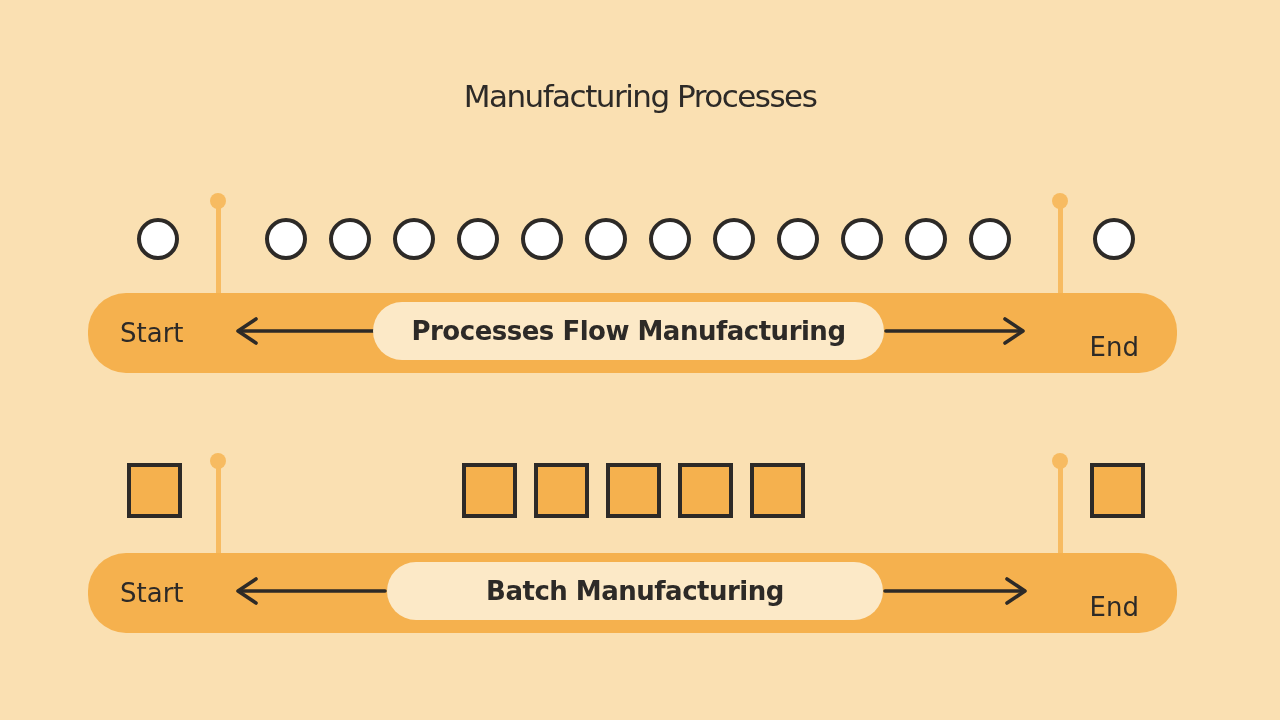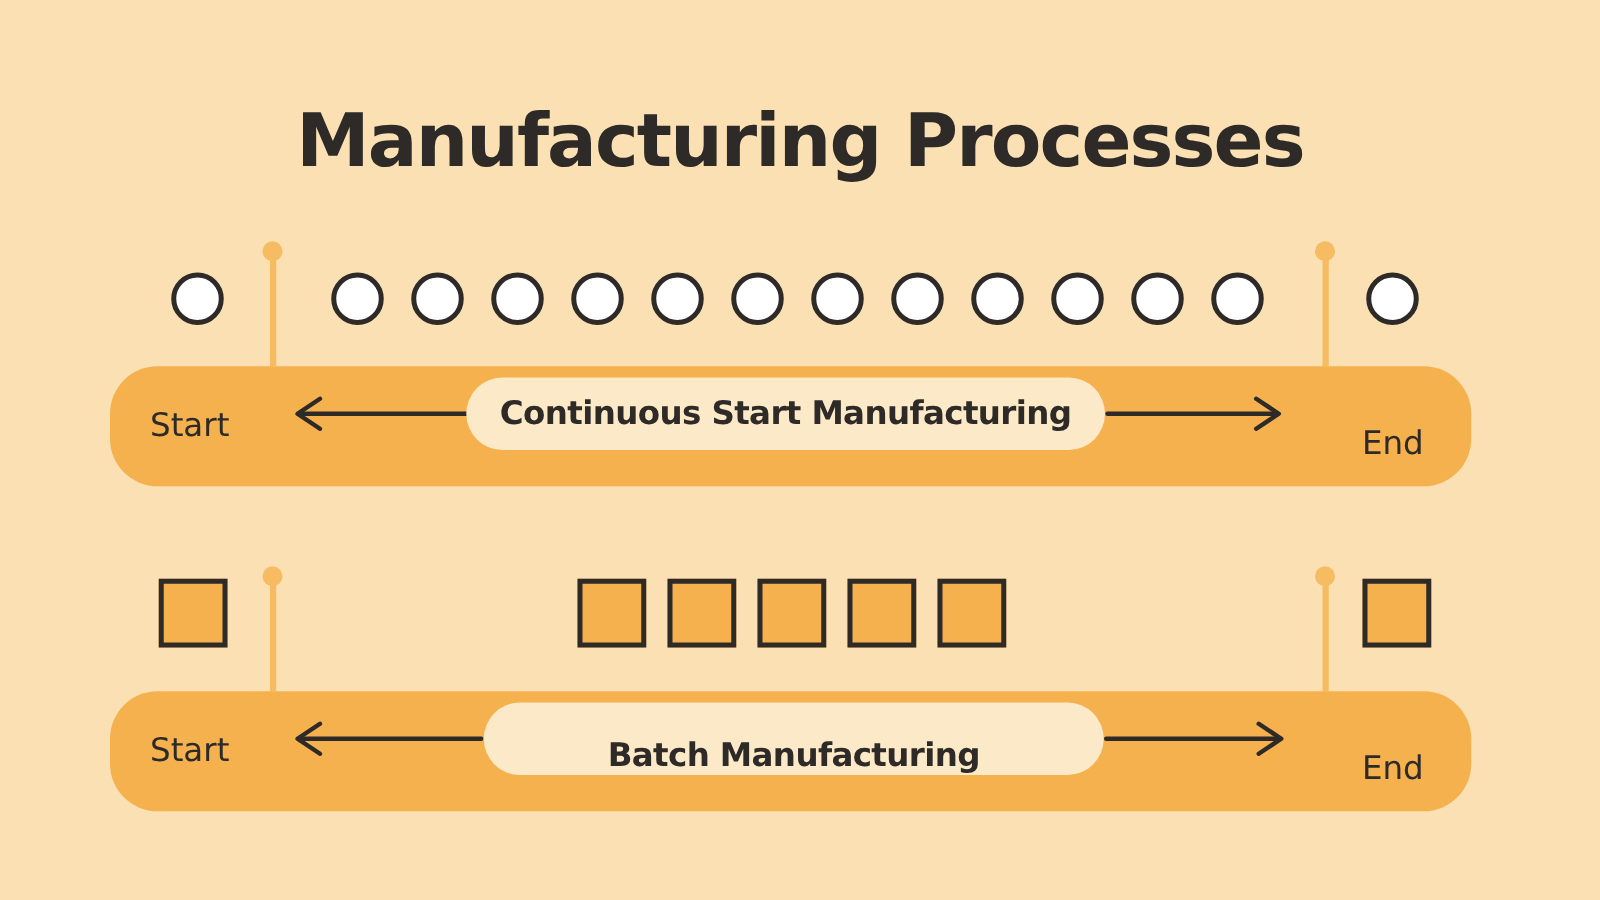--- a/index.html
+++ b/index.html
@@ -9,21 +9,21 @@
   }
   .canvas{
     position:relative;
     width:1280px;height:720px;
     background:var(--bg,#FAE0B2);
     overflow:hidden;
   }
   .title{
     position:absolute;top:78px;left:0;right:0;margin:0;
     text-align:center;
-    font-size:59px;font-weight:700;letter-spacing:-1.5px;
+    font-size:31px;font-weight:400;letter-spacing:-1.5px;
     color:var(--ink,#2D2A27);
   }
   
   .marker{position:absolute;width:16px;height:110px;}
   .marker .dot{
     position:absolute;left:0;top:0;width:16px;height:16px;border-radius:50%;
     background:var(--marker,#F7BB61);
   }
   .marker .stem{
     position:absolute;left:5.5px;top:8px;width:5px;height:92px;
@@ -51,41 +51,41 @@
   .pos-left,.pos-right{position:absolute;top:0;}
   .mid-group{position:absolute;top:0;display:flex;}
   .r0 .pos-left{left:137px;}
   .r0 .mid-group{left:265px;gap:22px;}
   .r0 .pos-right{left:1093px;}
   .r1 .pos-left{left:127px;}
   .r1 .mid-group{left:462px;gap:17px;}
   .r1 .pos-right{left:1090px;}
   
   .bar{
-    position:absolute;left:88px;width:1089px;height:96px;
+    position:absolute;left:88px;width:1089px;height:80px;
     border-radius:38px;
     background:var(--bar,#F5B14E);
   }
   .r0 .bar{top:293px;}
   .r1 .bar{top:553px;}
   .label{
     position:absolute;top:0;bottom:0;display:flex;align-items:center;
     font-size:26px;font-weight:500;color:var(--ink,#2D2A27);
     white-space:nowrap;
   }
   .label.start{left:32px;}
   .label.end{right:38px;margin-top:27px;}
   .pill{
     position:absolute;display:flex;align-items:center;justify-content:center;
     background:var(--pill,#FCE9C7);
     border-radius:29px;height:58px;
     white-space:nowrap;
   }
   .r0 .pill{left:285px;top:9px;width:511px;}
-  .r1 .pill{left:299px;top:9px;width:496px;align-items:flex-end;}
+  .r1 .pill{left:299px;top:9px;width:496px;}
   .pill span{
     font-size:26px;font-weight:800;letter-spacing:-0.5px;
     color:var(--ink,#2D2A27);
   }
   .arrow{position:absolute;top:22px;height:32px;}
   .arrow line,.arrow polyline{
     stroke:var(--ink,#2D2A27);stroke-width:3.6;fill:none;
     stroke-linecap:round;stroke-linejoin:round;
   }
   .r0 .arrow-left{left:141px;width:148px;}
@@ -129,21 +129,21 @@
         <span class="item circle pos-right"></span>
       </div>
 
     <div class="bar">
       <span class="label start">Start</span>
       <svg class="arrow arrow-left" viewBox="0 0 148 32">
         <line x1="146" y1="16" x2="10" y2="16"></line>
         <polyline points="27,4 9,16 27,28"></polyline>
       </svg>
       <div class="pill">
-        <span>Continuous Start Manufacturing</span>
+        <span>Processes Flow Manufacturing</span>
       </div>
       <svg class="arrow arrow-right" viewBox="0 0 148 32">
         <line x1="2" y1="16" x2="138" y2="16"></line>
         <polyline points="121,4 139,16 121,28"></polyline>
       </svg>
       <span class="label end">End</span>
     </div>
   </section>
 
   <section class="row r1">

